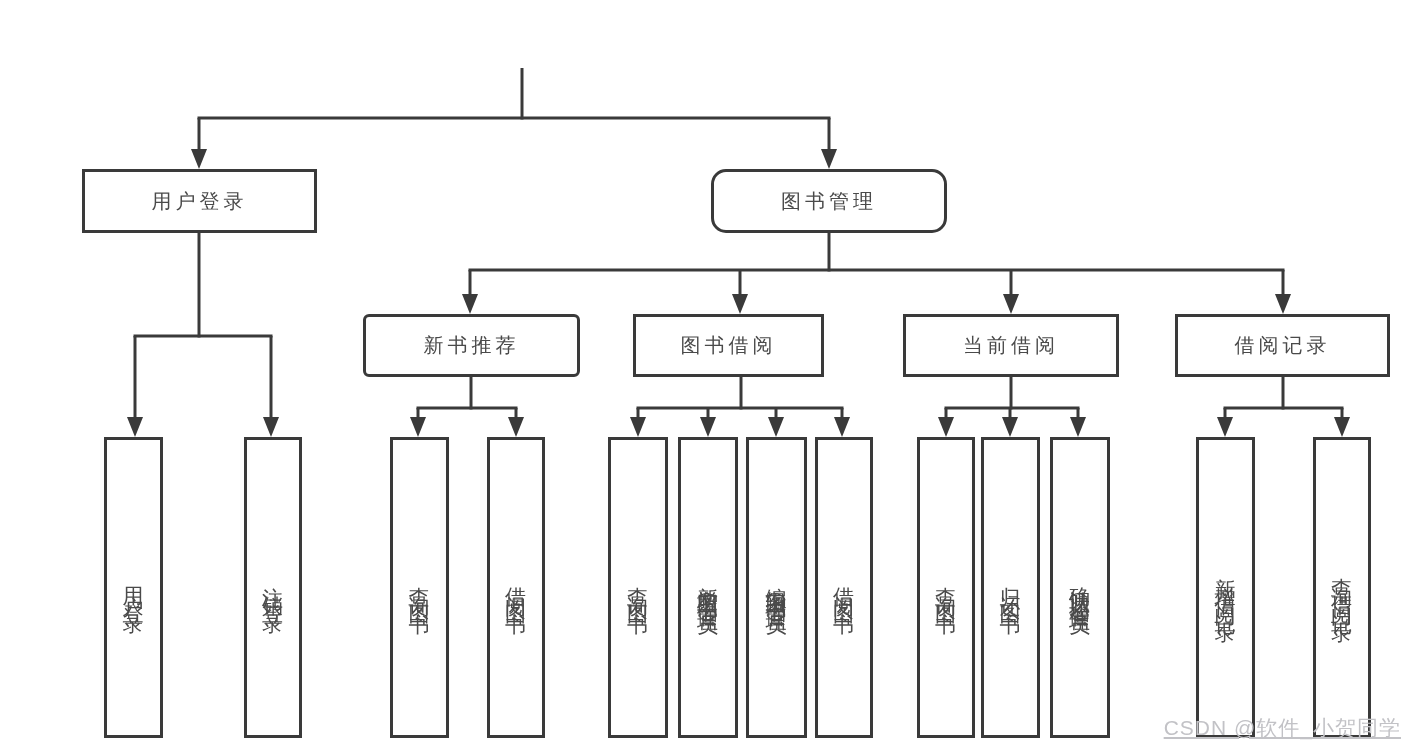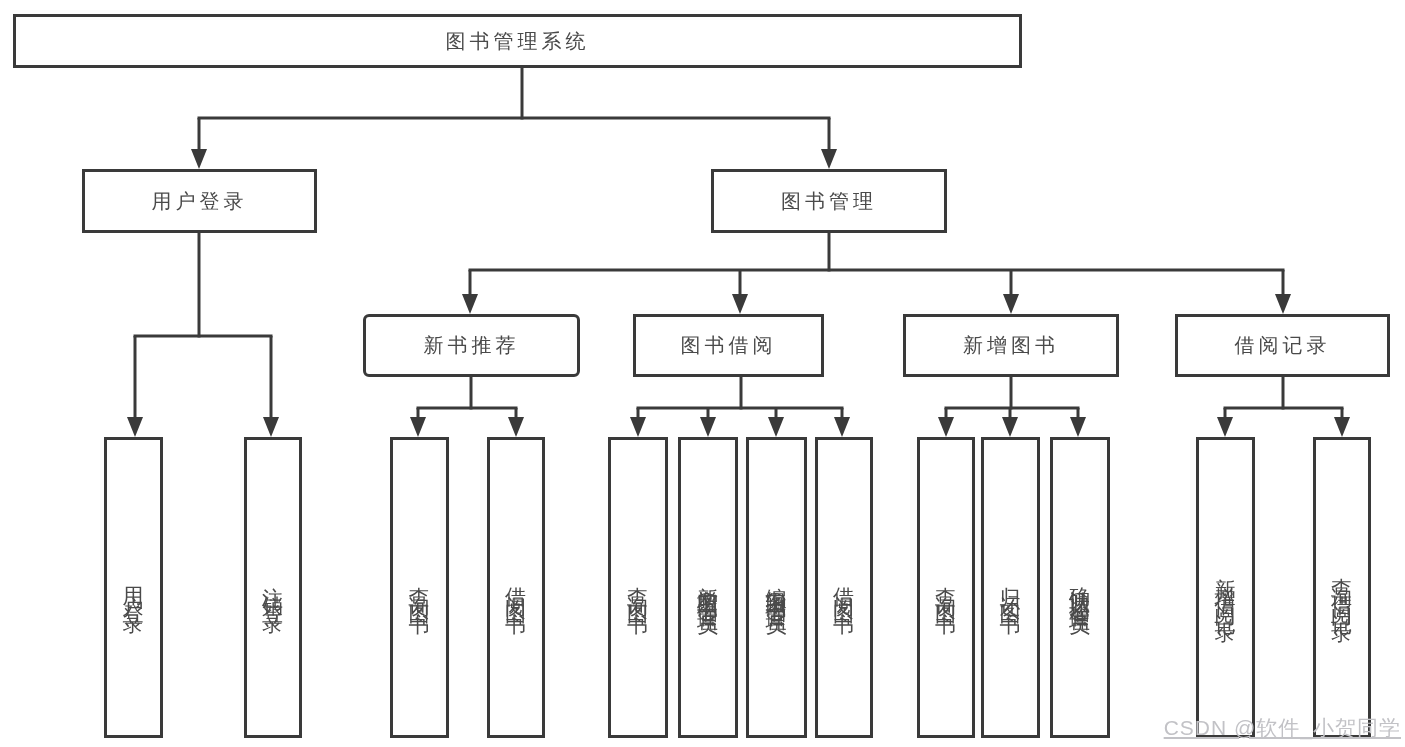--- a/index.html
+++ b/index.html
@@ -120,39 +120,36 @@
     <polygon points="1070,417 1086,417 1078,437" fill="#3a3a3a" stroke="none"></polygon>
 
     <line x1="1283" y1="377" x2="1283" y2="409.5"></line>
     <line x1="1223.5" y1="408" x2="1343.5" y2="408"></line>
     <line x1="1225" y1="408" x2="1225" y2="421"></line>
     <polygon points="1217,417 1233,417 1225,437" fill="#3a3a3a" stroke="none"></polygon>
     <line x1="1342" y1="408" x2="1342" y2="421"></line>
     <polygon points="1334,417 1350,417 1342,437" fill="#3a3a3a" stroke="none"></polygon>
   </svg>
 
-  <div class="node" style="left:13px; top:14px; width:1009px; height:54px;">
-    <span class="hlabel">图书管理系统</span>
-  </div>
 
   <div class="node" style="left:82px; top:169px; width:235px; height:64px;">
     <span class="hlabel">用户登录</span>
   </div>
-  <div class="node" style="left:711px; top:169px; width:236px; height:64px;">
+  <div class="node" style="left:711px; top:169px; width:236px; height:64px;border-radius:15px;">
     <span class="hlabel">图书管理</span>
   </div>
 
   <div class="node" style="left:363px; top:314px; width:217px; height:63px;border-radius:6px;">
     <span class="hlabel">新书推荐</span>
   </div>
   <div class="node" style="left:633px; top:314px; width:191px; height:63px;">
     <span class="hlabel">图书借阅</span>
   </div>
   <div class="node" style="left:903px; top:314px; width:216px; height:63px;">
-    <span class="hlabel">新增图书</span>
+    <span class="hlabel">当前借阅</span>
   </div>
   <div class="node" style="left:1175px; top:314px; width:215px; height:63px;">
     <span class="hlabel">借阅记录</span>
   </div>
 
   <div class="node" style="left:104px; top:437px; width:59px; height:301px;">
     <span class="vtext">用户登录</span>
   </div>
   <div class="node" style="left:244px; top:437px; width:58px; height:301px;">
     <span class="vtext">注销登录</span>

